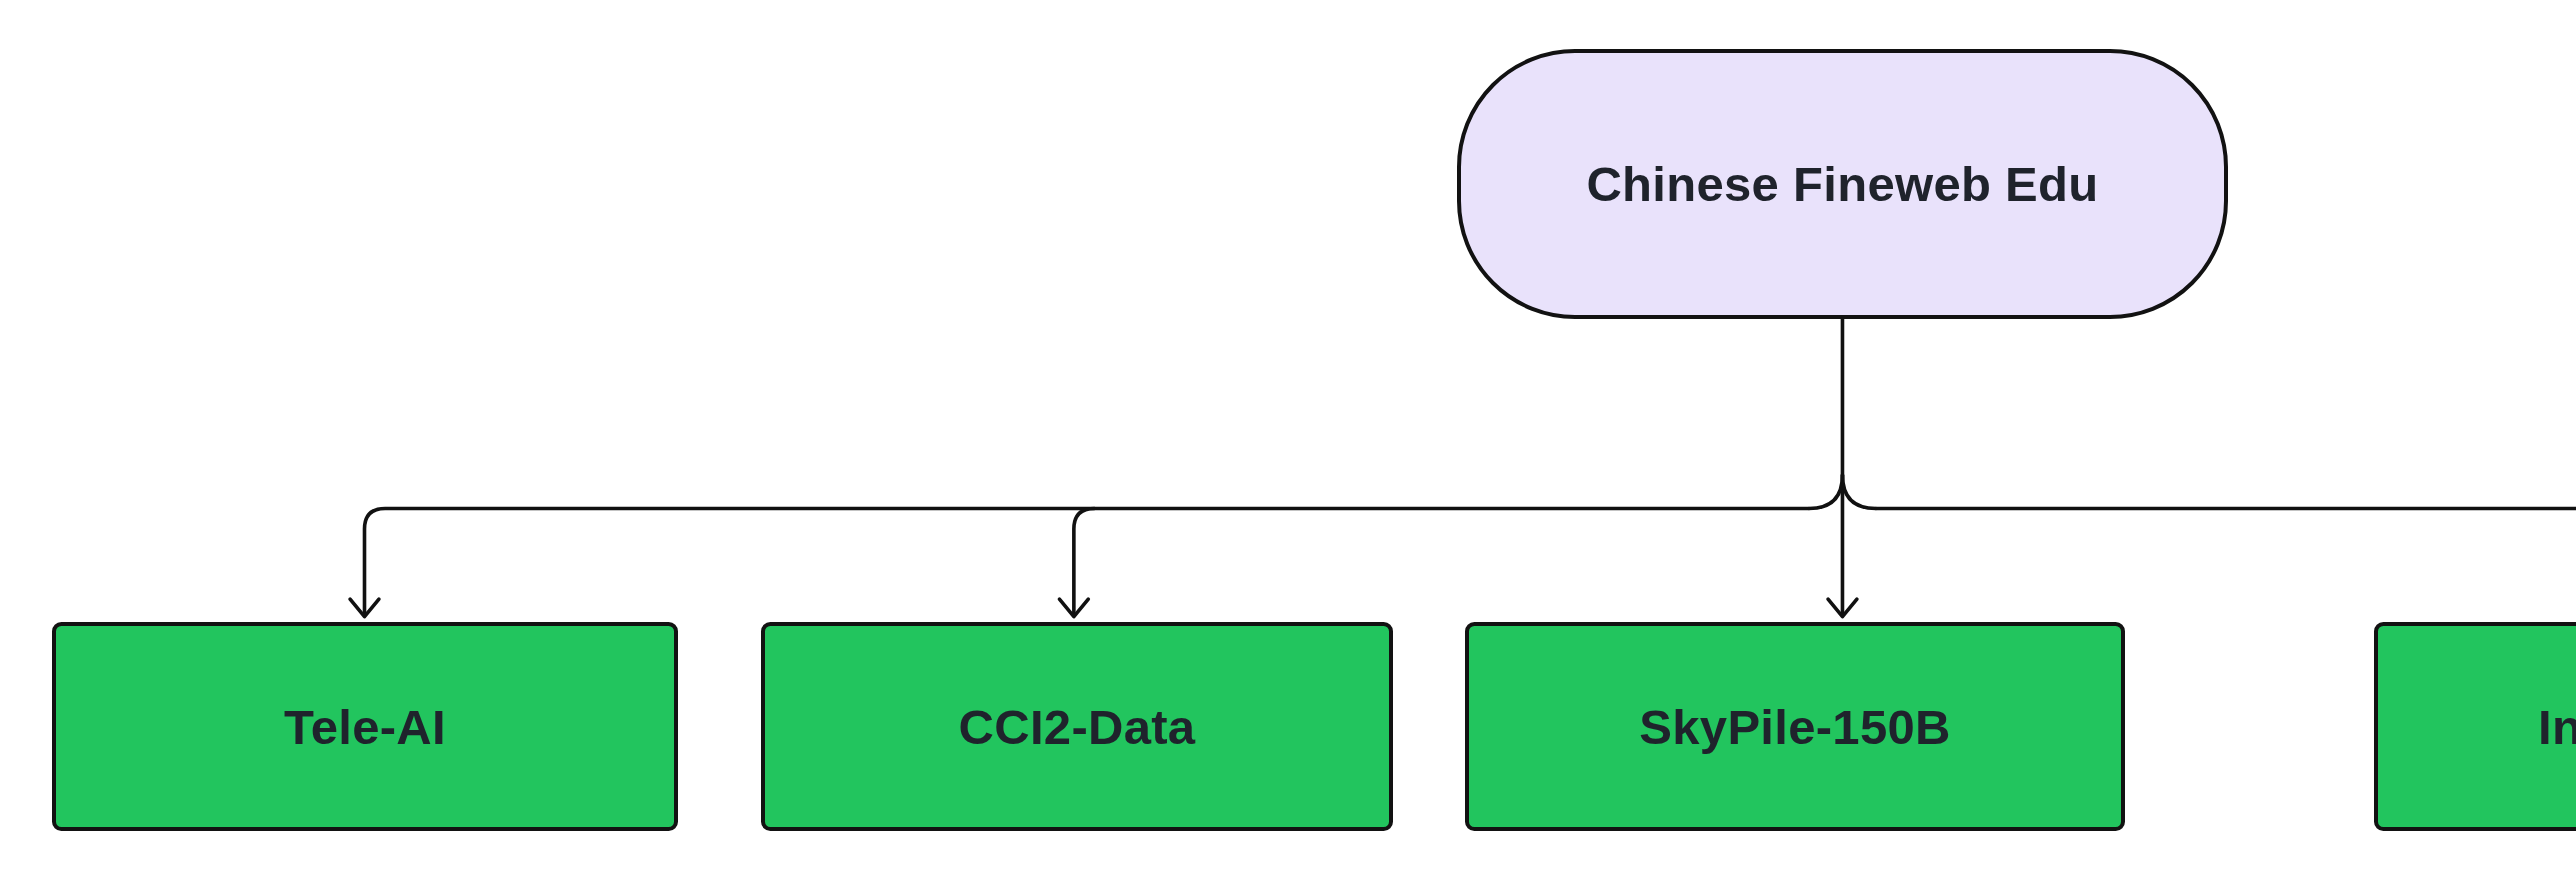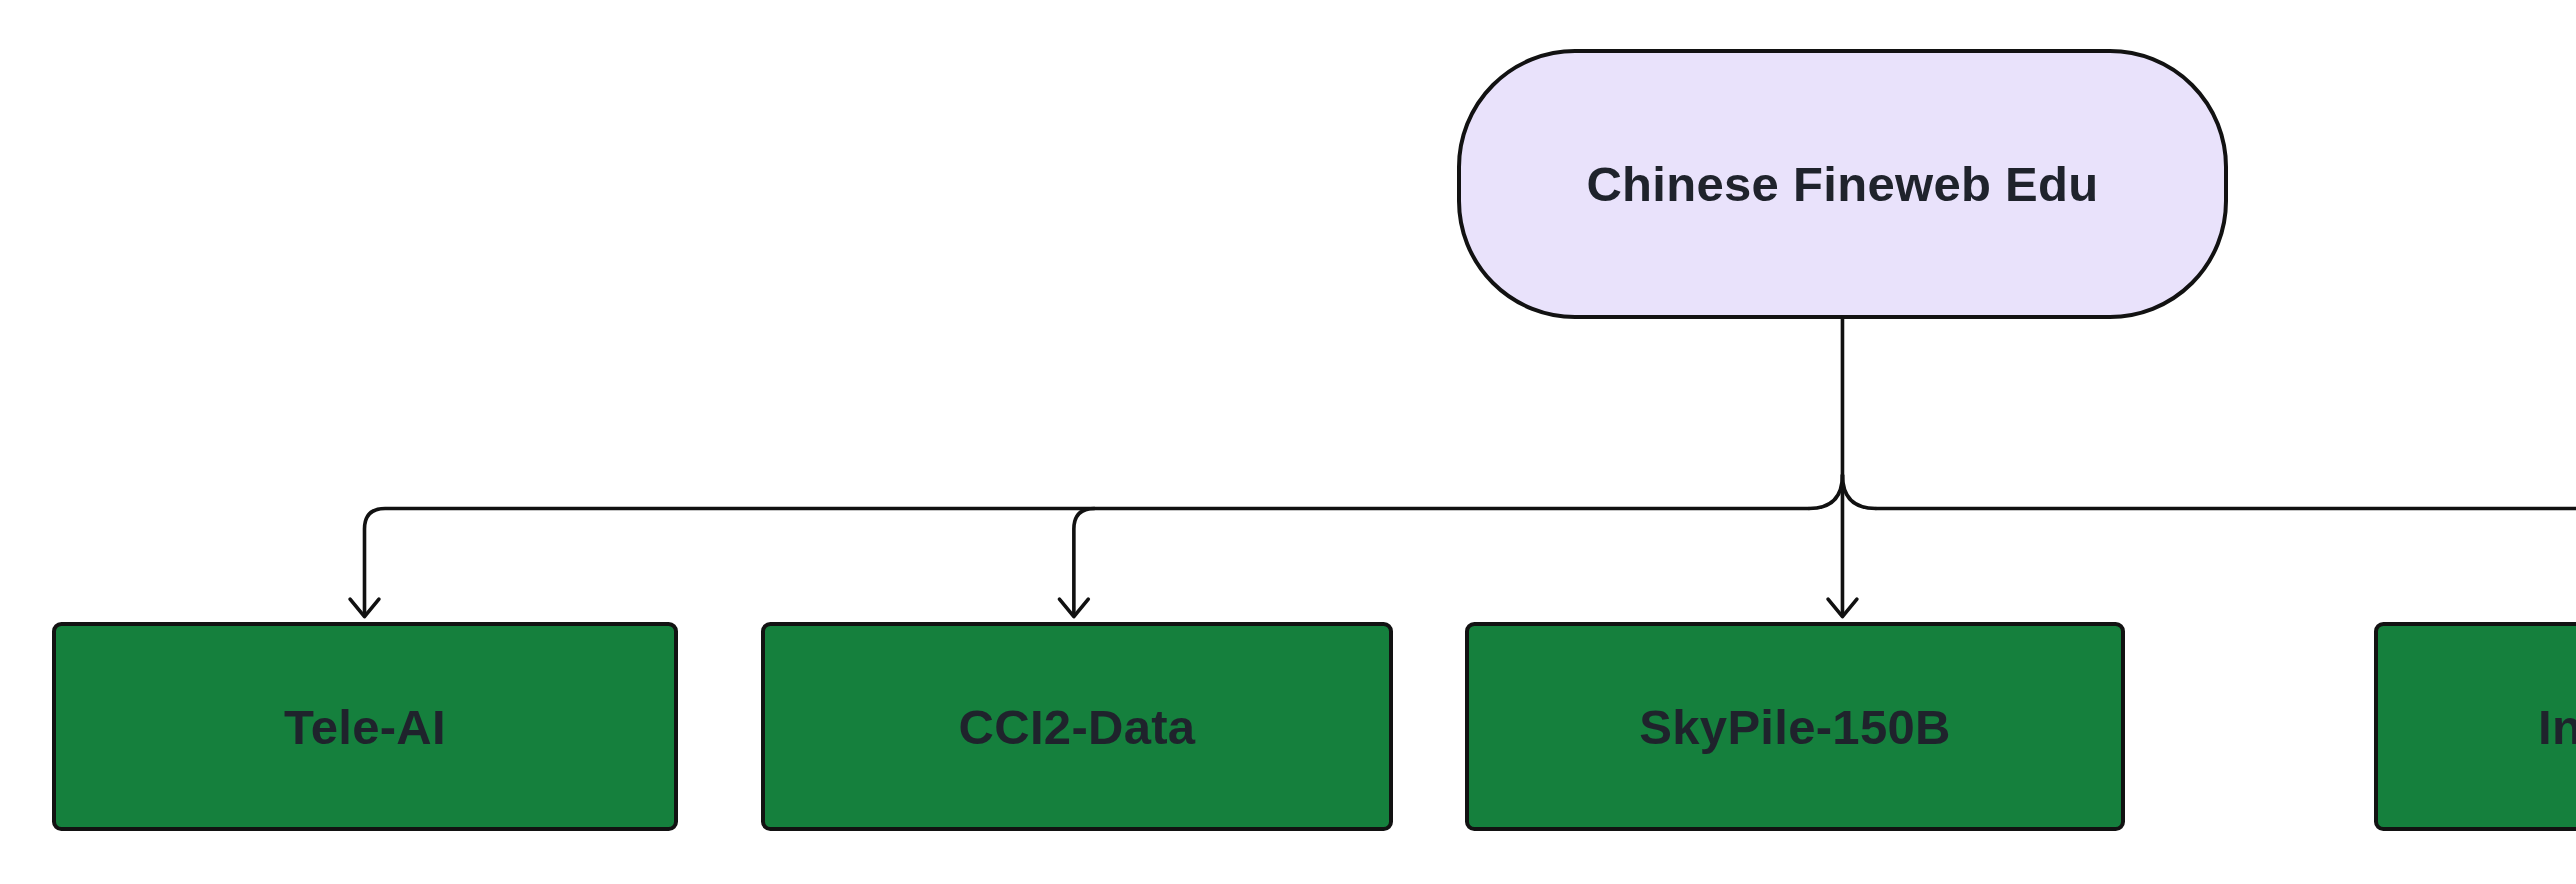--- a/index.html
+++ b/index.html
@@ -42,21 +42,21 @@
     top: 49px;
     width: 771px;
     height: 270px;
     background: #e9e2fb;
     border: 4.1px solid #121212;
     border-radius: 118px;
   }
   .node-child {
     top: 622px;
     height: 209px;
-    background: #15803d;
+    background: #22c55e;
     border: 4.1px solid #121212;
     border-radius: 9.3px;
   }
   .node-child-1 { left: 52px;  width: 626px; }
   .node-child-2 { left: 761px; width: 632px; }
   .node-child-3 { left: 1465px; width: 660px; }
   .node-child-4 { left: 2374px; width: 697px; }
 </style>
 </head>
 <body>

